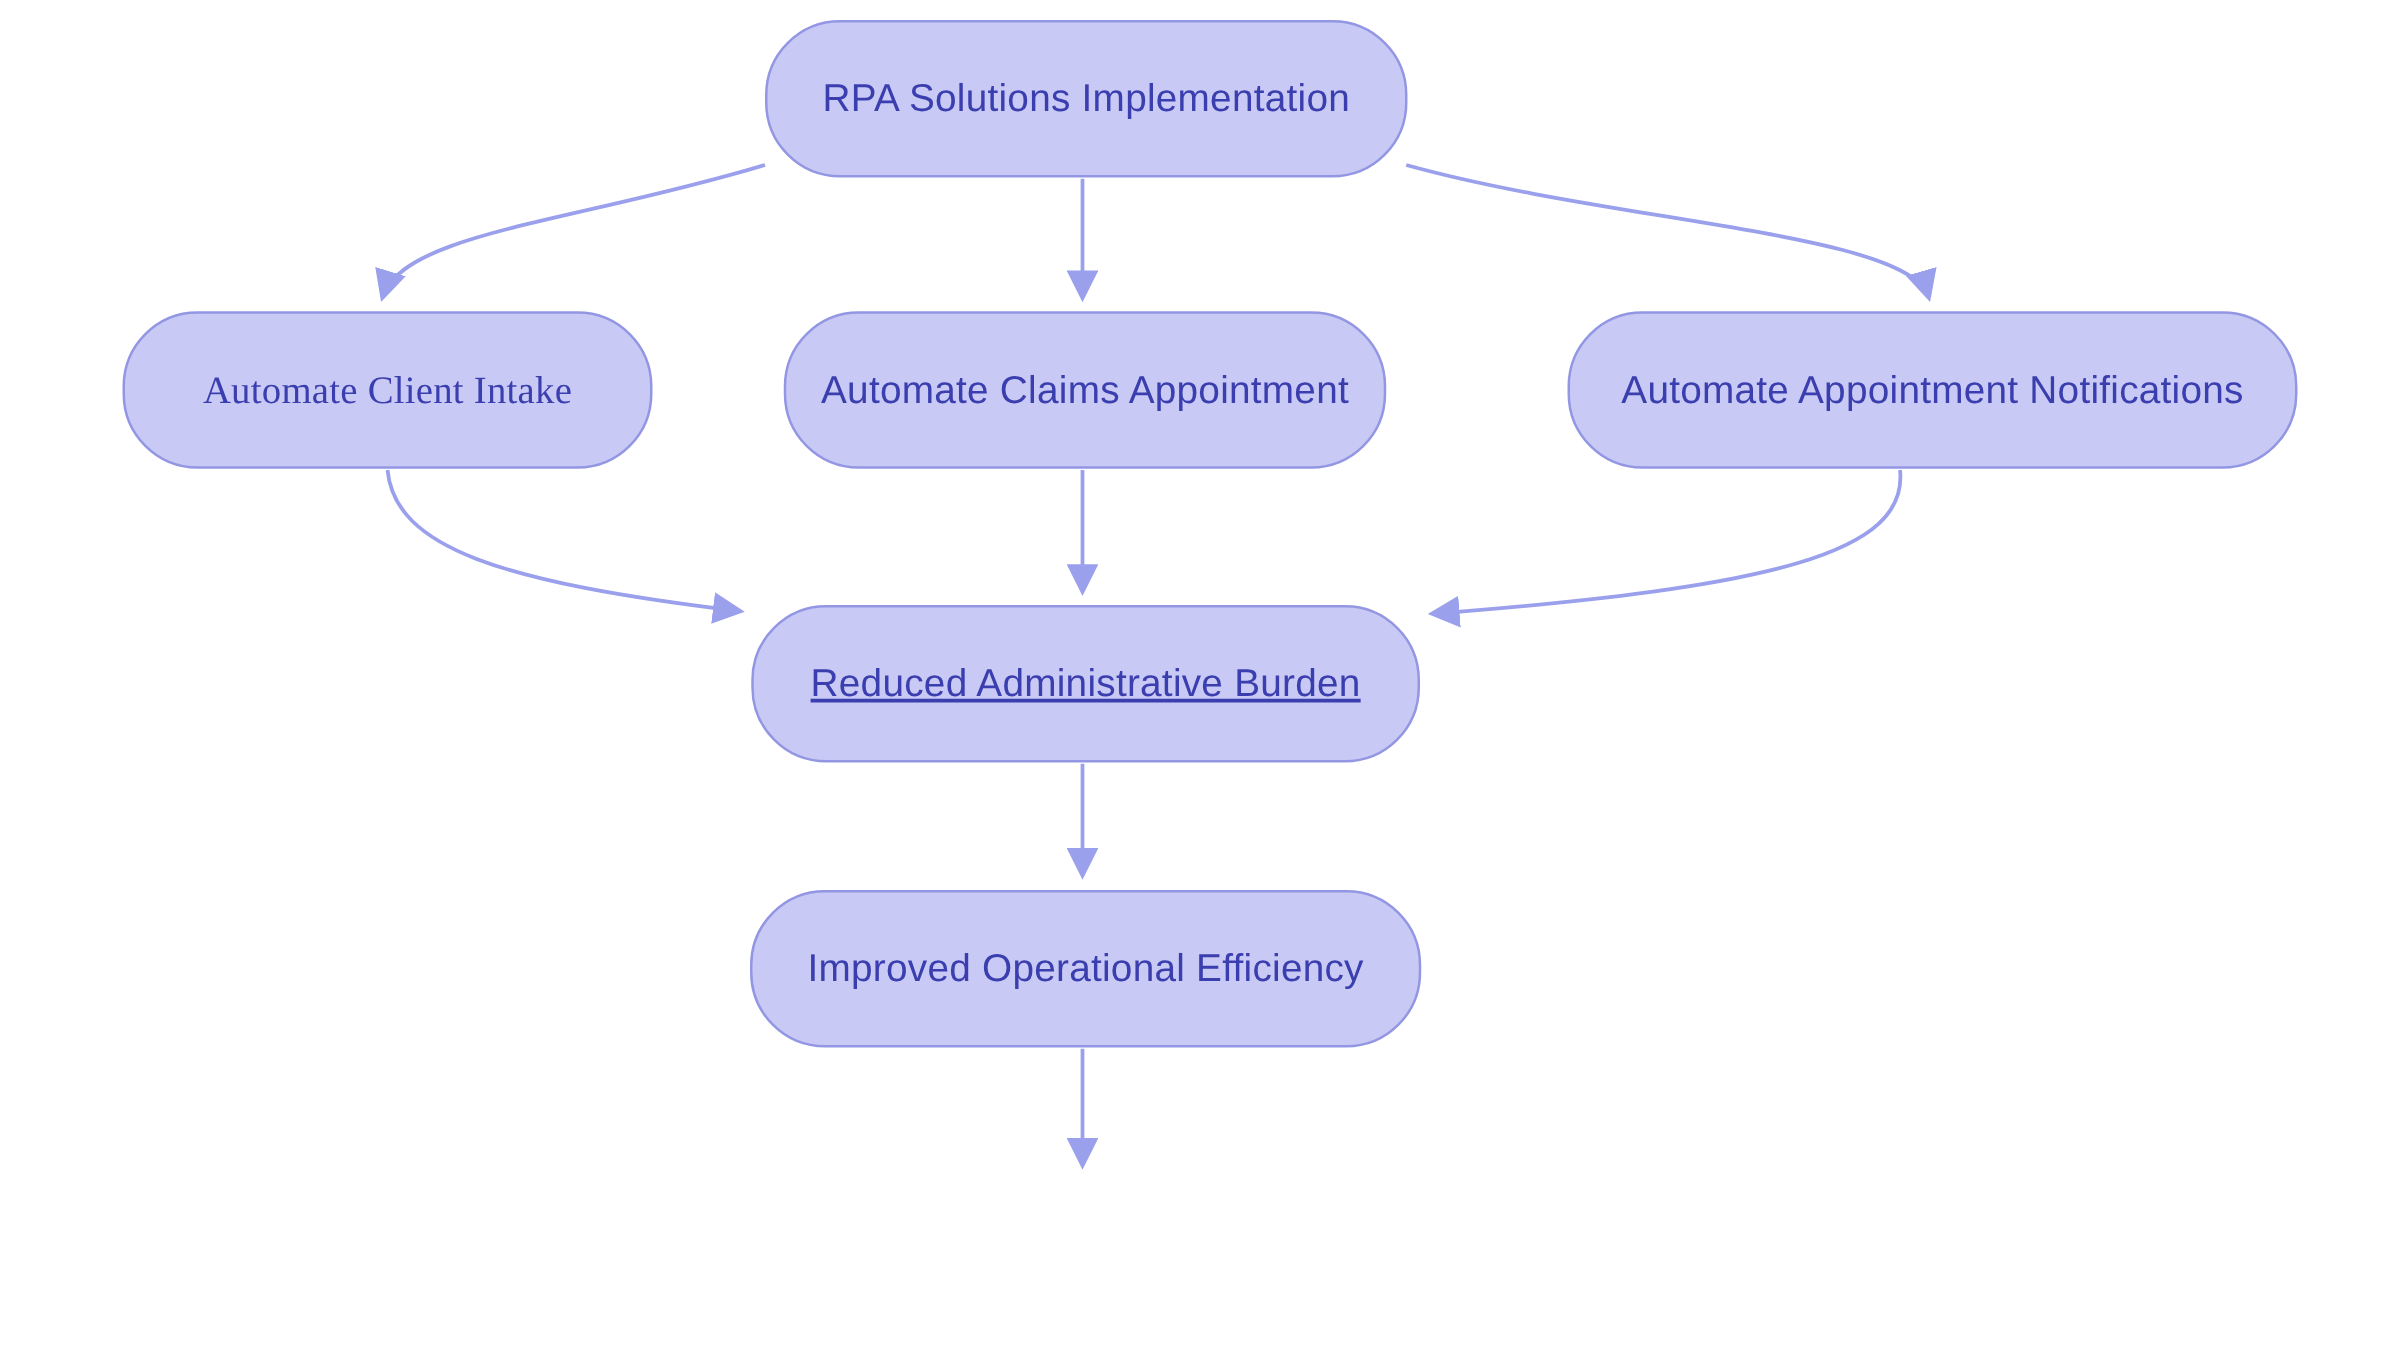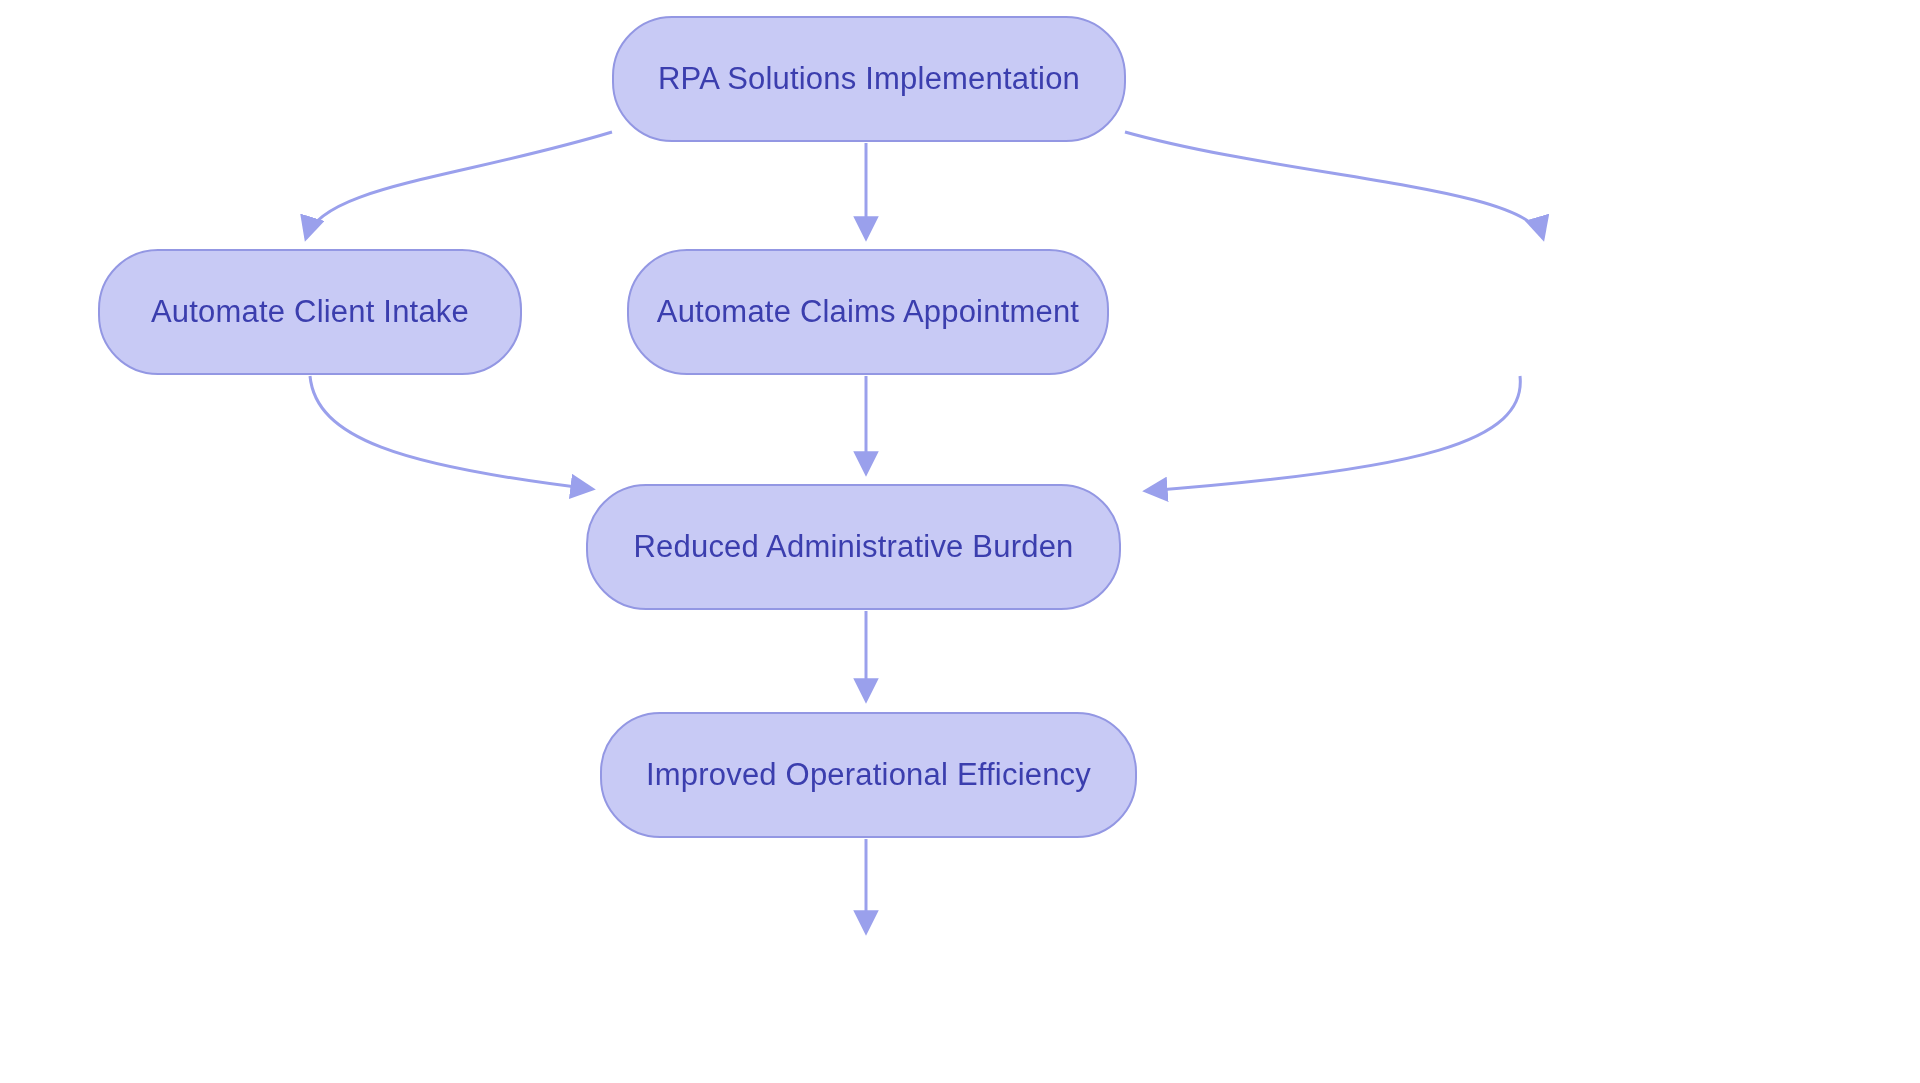--- a/index.html
+++ b/index.html
@@ -73,30 +73,33 @@
 
     <path class="edge-path" d="M 866 611 L 866 700" marker-end="url(#arrowhead)"></path>
 
     <path class="edge-path" d="M 866 839 L 866 932" marker-end="url(#arrowhead)"></path>
   </svg>
 
   <div class="node" style="left:612px; top:16px; width:514px;">
     <span>RPA Solutions Implementation</span>
   </div>
 
-  <div class="node" style="left:98px; top:249px; width:424px;">
+  <div class="node" style="left:98px; top:249px; width:424px;font-family:Liberation Serif, serif;">
     <span>Automate Client Intake</span>
   </div>
 
   <div class="node" style="left:627px; top:249px; width:482px;">
     <span>Automate Claims Appointment</span>
   </div>
 
+  <div class="node" style="left:1254px; top:249px; width:584px;">
+    <span>Automate Appointment Notifications</span>
+  </div>
 
-  <div class="node" style="left:586px; top:484px; width:535px;">
+  <div class="node" style="left:601px; top:484px; width:535px;text-decoration:underline;">
     <span>Reduced Administrative Burden</span>
   </div>
 
   <div class="node" style="left:600px; top:712px; width:537px;">
     <span>Improved Operational Efficiency</span>
   </div>
 
 
 </div>
 

